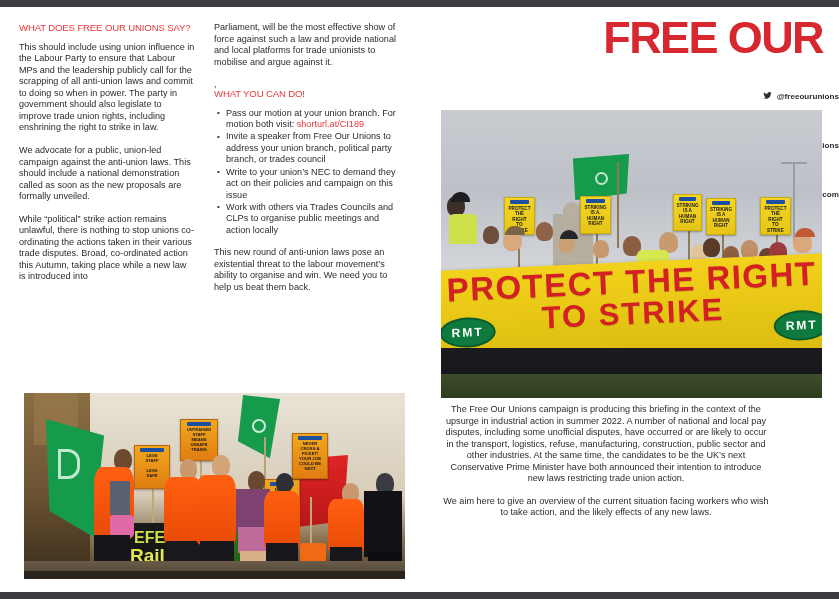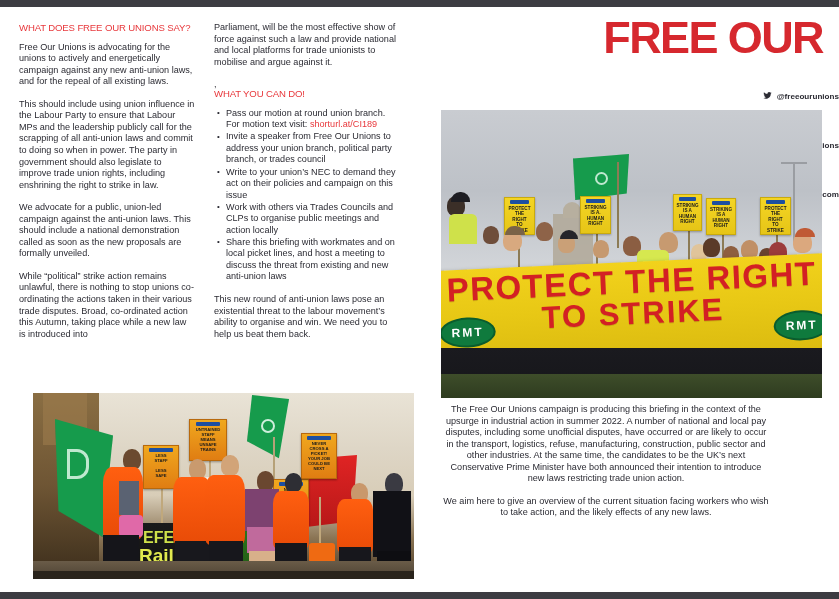--- a/index.html
+++ b/index.html
@@ -67,21 +67,21 @@
     text-align:right;
     font-size:8.1px; line-height:10.3px;
     color:#2b2b33; font-weight:bold;
   }
   #social .row { white-space:nowrap;margin-top:37px; }
   .sic { display:inline-block; vertical-align:-1px; margin-right:2px; }
 
   
   .photo { position:absolute; overflow:hidden; }
   #photo-rmt { left:441px; top:110px; width:381px; height:288px; }
-  #photo-picket { left:33px; top:393px; width:381px; height:186px; }
+  #photo-picket { left:24px; top:393px; width:381px; height:186px; }
 
   
   .sky {
     position:absolute; inset:0;
     background:linear-gradient(180deg,#c9ccd1 0%,#bdc1c7 28%,#d2d5d9 55%,#b9bcc1 75%,#9fa3a8 100%);
   }
   .sky-warm {
     position:absolute; inset:0;
     background:linear-gradient(180deg,#e9e3d6 0%,#ded6c6 30%,#d8cdb8 55%,#8a7454 78%,#4a3a26 100%);
   }
@@ -173,46 +173,42 @@
 </head>
 <body>
 
 <div id="page">
 
   <div class="frame-bar top"></div>
   <div class="frame-bar bottom"></div>
 
   <div class="col" id="col1">
     <div class="sec-head">WHAT DOES FREE OUR UNIONS SAY?</div>
-    <div class="para">Free Our Unions is advocating for the unions to actively and energetically campaign against any new anti-union laws, and for the repeal of all existing laws.</div>
     <div class="para">This should include using union influence in the Labour Party to ensure that Labour MPs and the leadership publicly call for the scrapping of all anti-union laws and commit to doing so when in power. The party in government should also legislate to improve trade union rights, including enshrining the right to strike in law.</div>
     <div class="para">We advocate for a public, union-led campaign against the anti-union laws. This should include a national demonstration called as soon as the new proposals are formally unveiled.</div>
     <div class="para">While “political” strike action remains unlawful, there is nothing to stop unions co-ordinating the actions taken in their various trade disputes. Broad, co-ordinated action this Autumn, taking place while a new law is introduced into</div>
   </div>
 
   <div class="col" id="col2">
     <div class="para">Parliament, will be the most effective show of force against such a law and provide national and local platforms for trade unionists to mobilise and argue against it.</div>
     <div class="spacer-dot">,</div>
     <div class="sec-head">WHAT YOU CAN DO!</div>
     <ul class="actions">
       <li>
-        <span>Pass our motion at round union branch. For motion text visit:</span>
+        <span>Pass our motion at your union branch. For motion both visit:</span>
         <span class="link">shorturl.at/CI189</span>
       </li>
       <li>
         <span>Invite a speaker from Free Our Unions to address your union branch, political party branch, or trades council</span>
       </li>
       <li>
         <span>Write to your union’s NEC to demand they act on their policies and campaign on this issue</span>
       </li>
       <li>
         <span>Work with others via Trades Councils and CLPs to organise public meetings and action locally</span>
-      </li>
-      <li>
-        <span>Share this briefing with workmates and on local picket lines, and host a meeting to discuss the threat from existing and new anti-union laws</span>
       </li>
     </ul>
     <div class="para">This new round of anti-union laws pose an existential threat to the labour movement’s ability to organise and win. We need you to help us beat them back.</div>
   </div>
 
   <div id="masthead">
     <div class="bigtitle">FREE OUR</div>
   </div>
 
   <div id="social">

